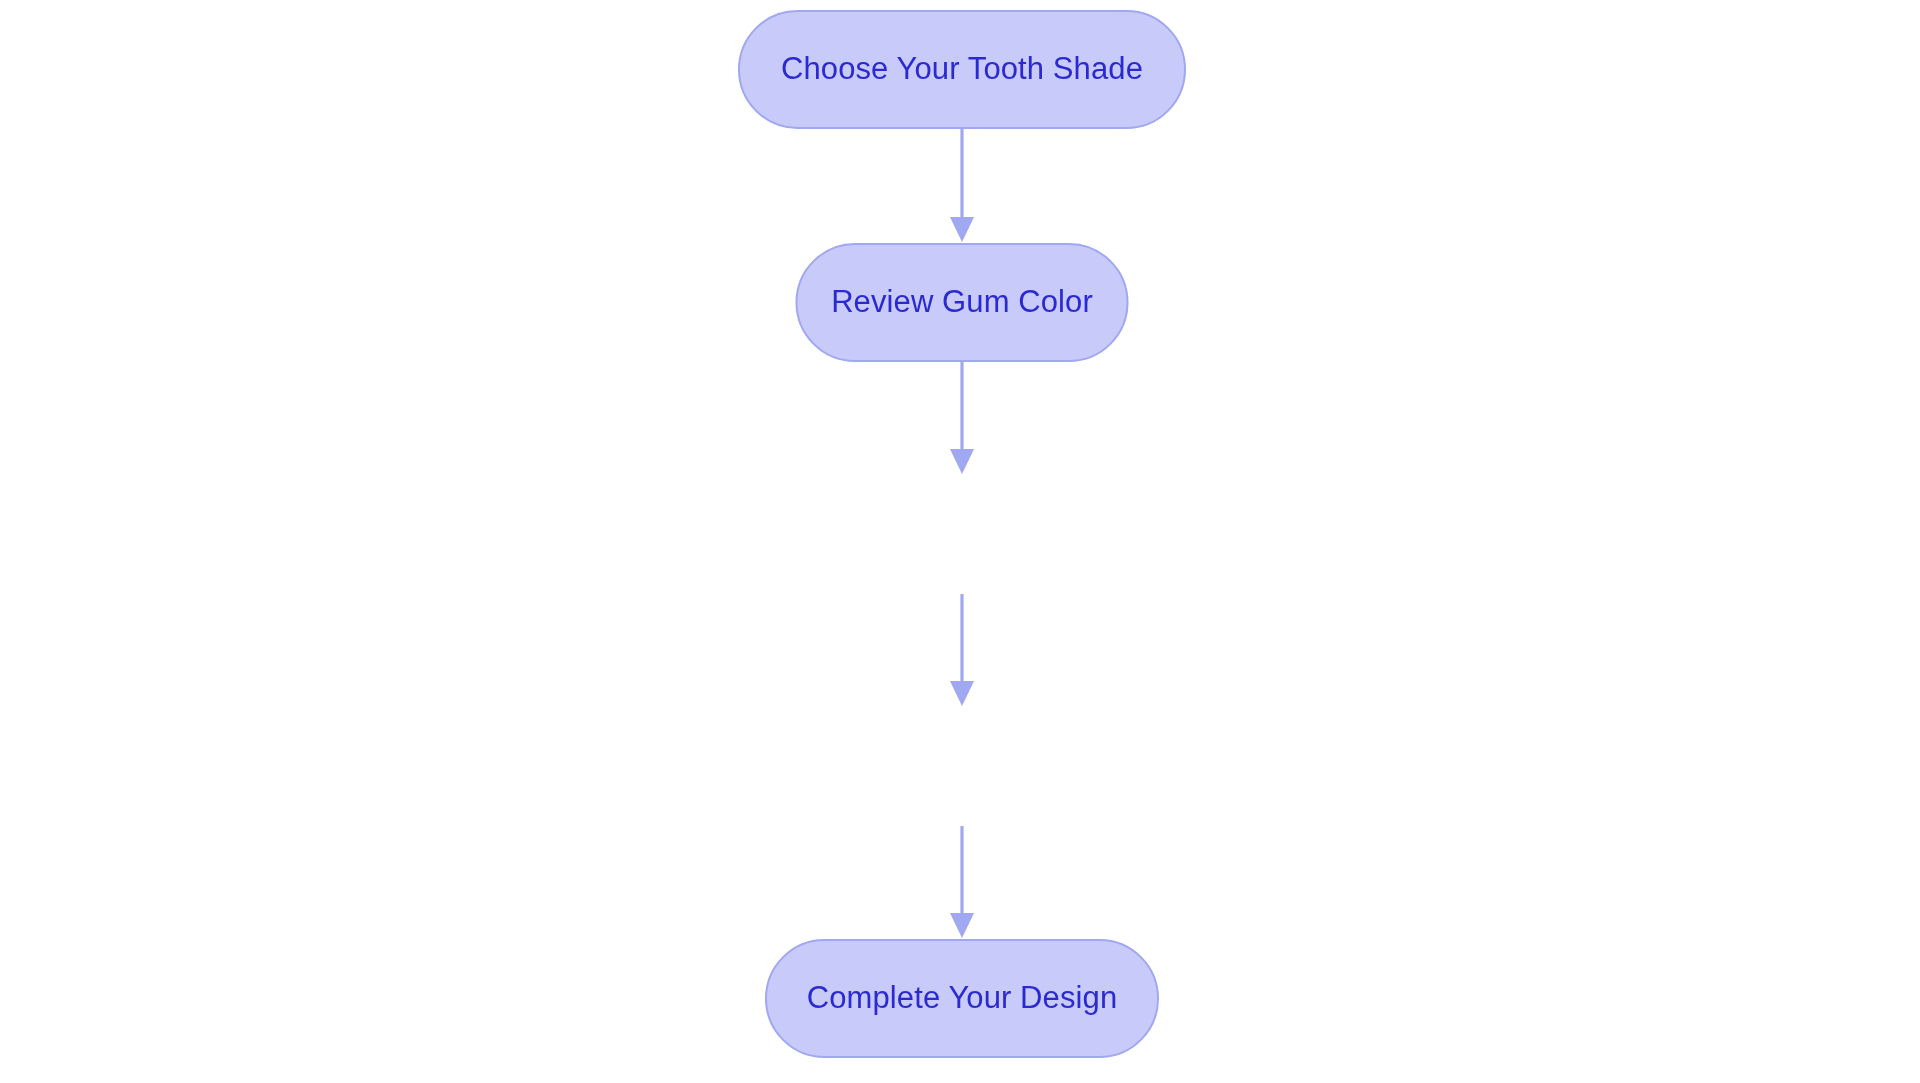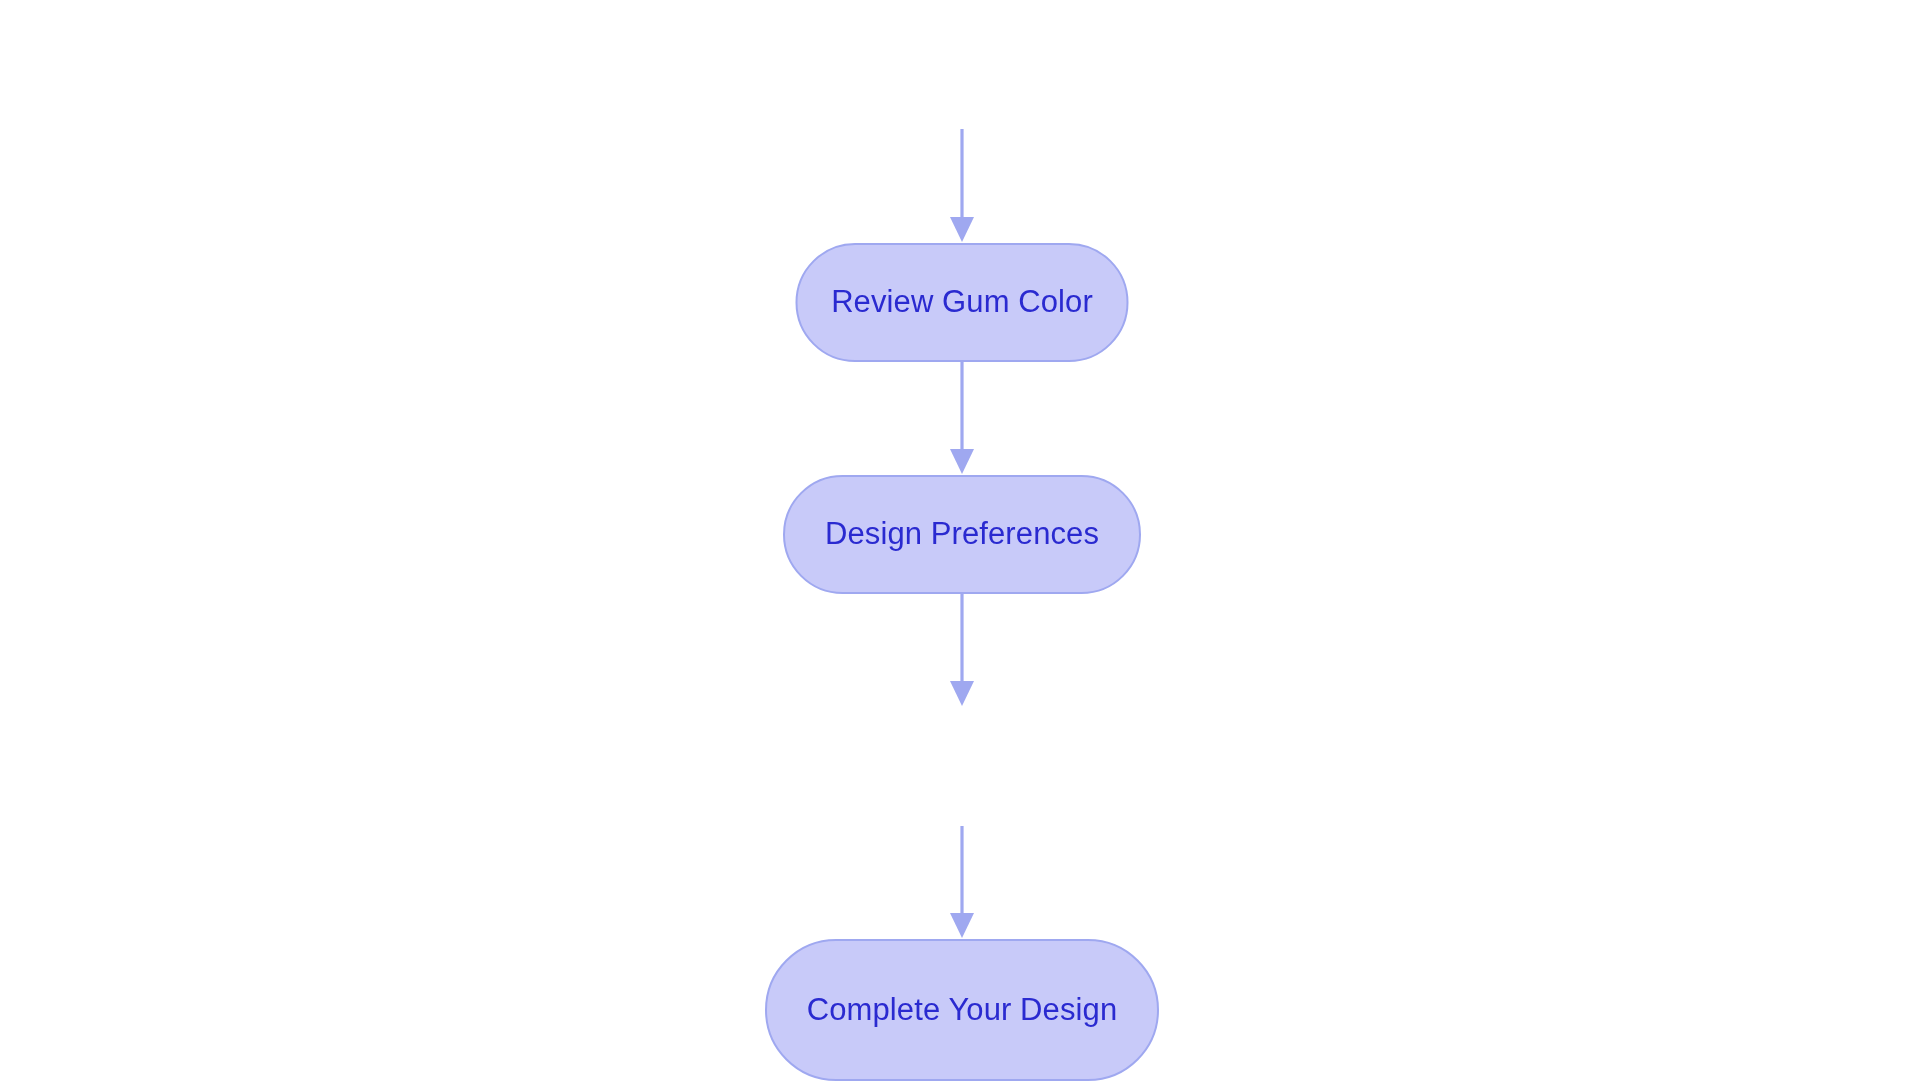--- a/index.html
+++ b/index.html
@@ -79,27 +79,27 @@
   <svg class="flow-edge" style="left:962px; top:594px; width:40px; height:113px;" viewBox="0 0 40 113" preserveAspectRatio="none">
     <line class="edge-line" x1="20" y1="0" x2="20" y2="91"></line>
     <polygon class="edge-head" points="20,112 8,87 32,87"></polygon>
   </svg>
 
   <svg class="flow-edge" style="left:962px; top:826px; width:40px; height:113px;" viewBox="0 0 40 113" preserveAspectRatio="none">
     <line class="edge-line" x1="20" y1="0" x2="20" y2="91"></line>
     <polygon class="edge-head" points="20,112 8,87 32,87"></polygon>
   </svg>
 
+  <div class="flow-node" style="left:962px; top:10px; width:448px; height:119px;">
+    <span class="flow-node-label">Choose Your Tooth Shade</span>
+  </div>
 
   <div class="flow-node" style="left:962px; top:243px; width:333px; height:119px;">
     <span class="flow-node-label">Review Gum Color</span>
   </div>
 
-  <div class="flow-node" style="left:962px; top:475px; width:358px; height:119px;">
-    <span class="flow-node-label">Design Preferences</span>
-  </div>
 
 
-  <div class="flow-node" style="left:962px; top:939px; width:394px; height:142px;">
+  <div class="flow-node" style="left:962px; top:939px; width:394px; height:119px;">
     <span class="flow-node-label">Complete Your Design</span>
   </div>
 
 </div>
 
 </body></html>

